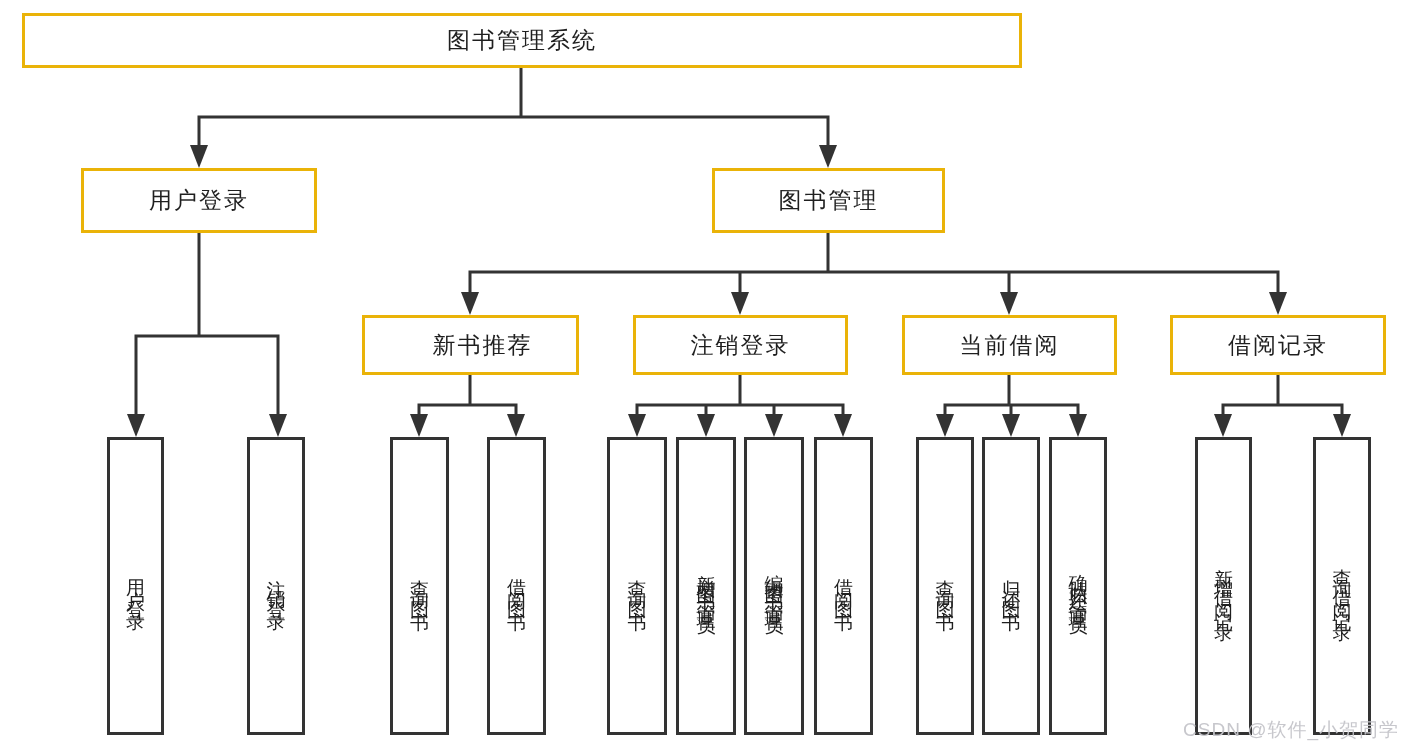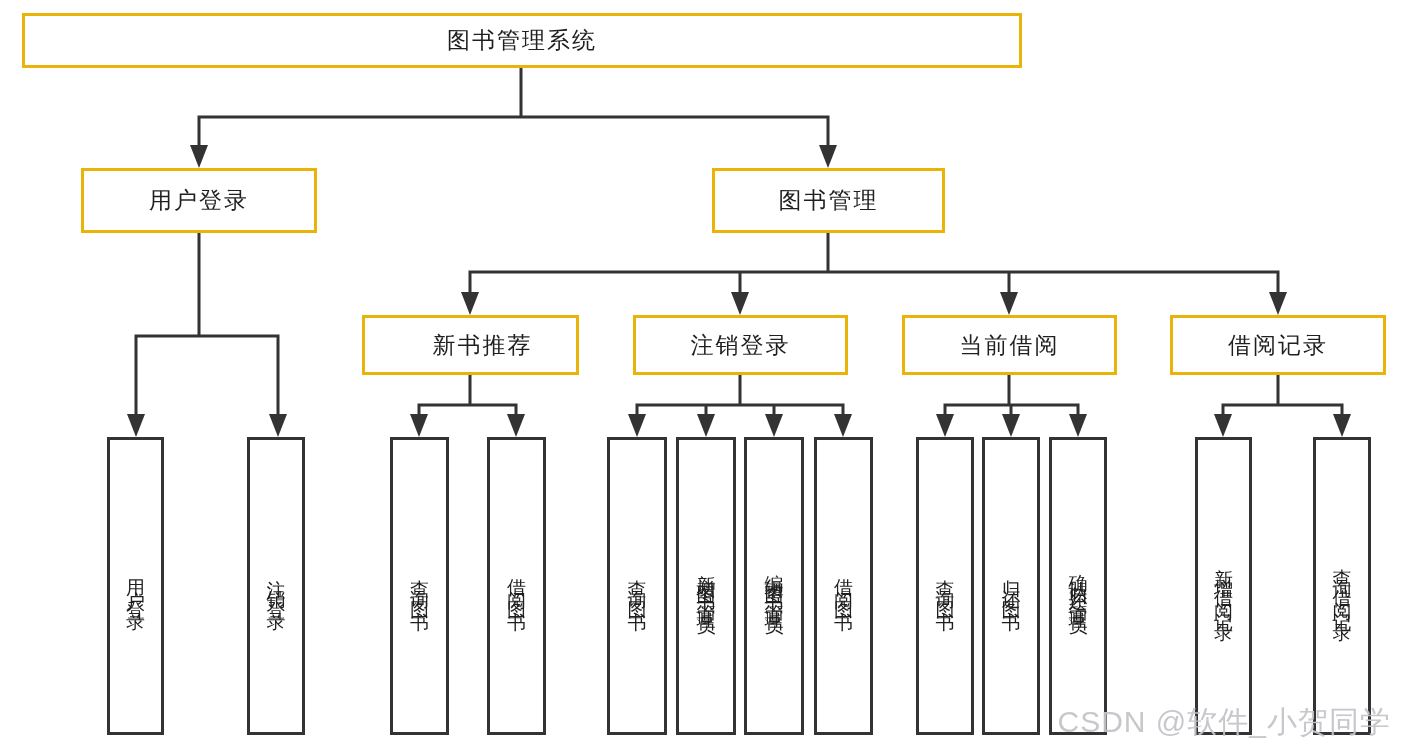--- a/index.html
+++ b/index.html
@@ -49,23 +49,23 @@
     text-orientation: mixed;
     font-size: 19px;
     letter-spacing: 11px;
     z-index: 1;
   }
   .leaf.dense {
     letter-spacing: 6px;
   }
   .watermark {
     position: absolute;
-    right: 14px;
+    right: 6px;
     bottom: 4px;
-    font-size: 30px;
+    font-size: 19px;
     letter-spacing: 1px;
     color: rgba(196, 196, 201, 0.95);
     z-index: 3;
     white-space: nowrap;
     margin-left: 40px;
   }
 </style>
 </head>
 <body>
 

